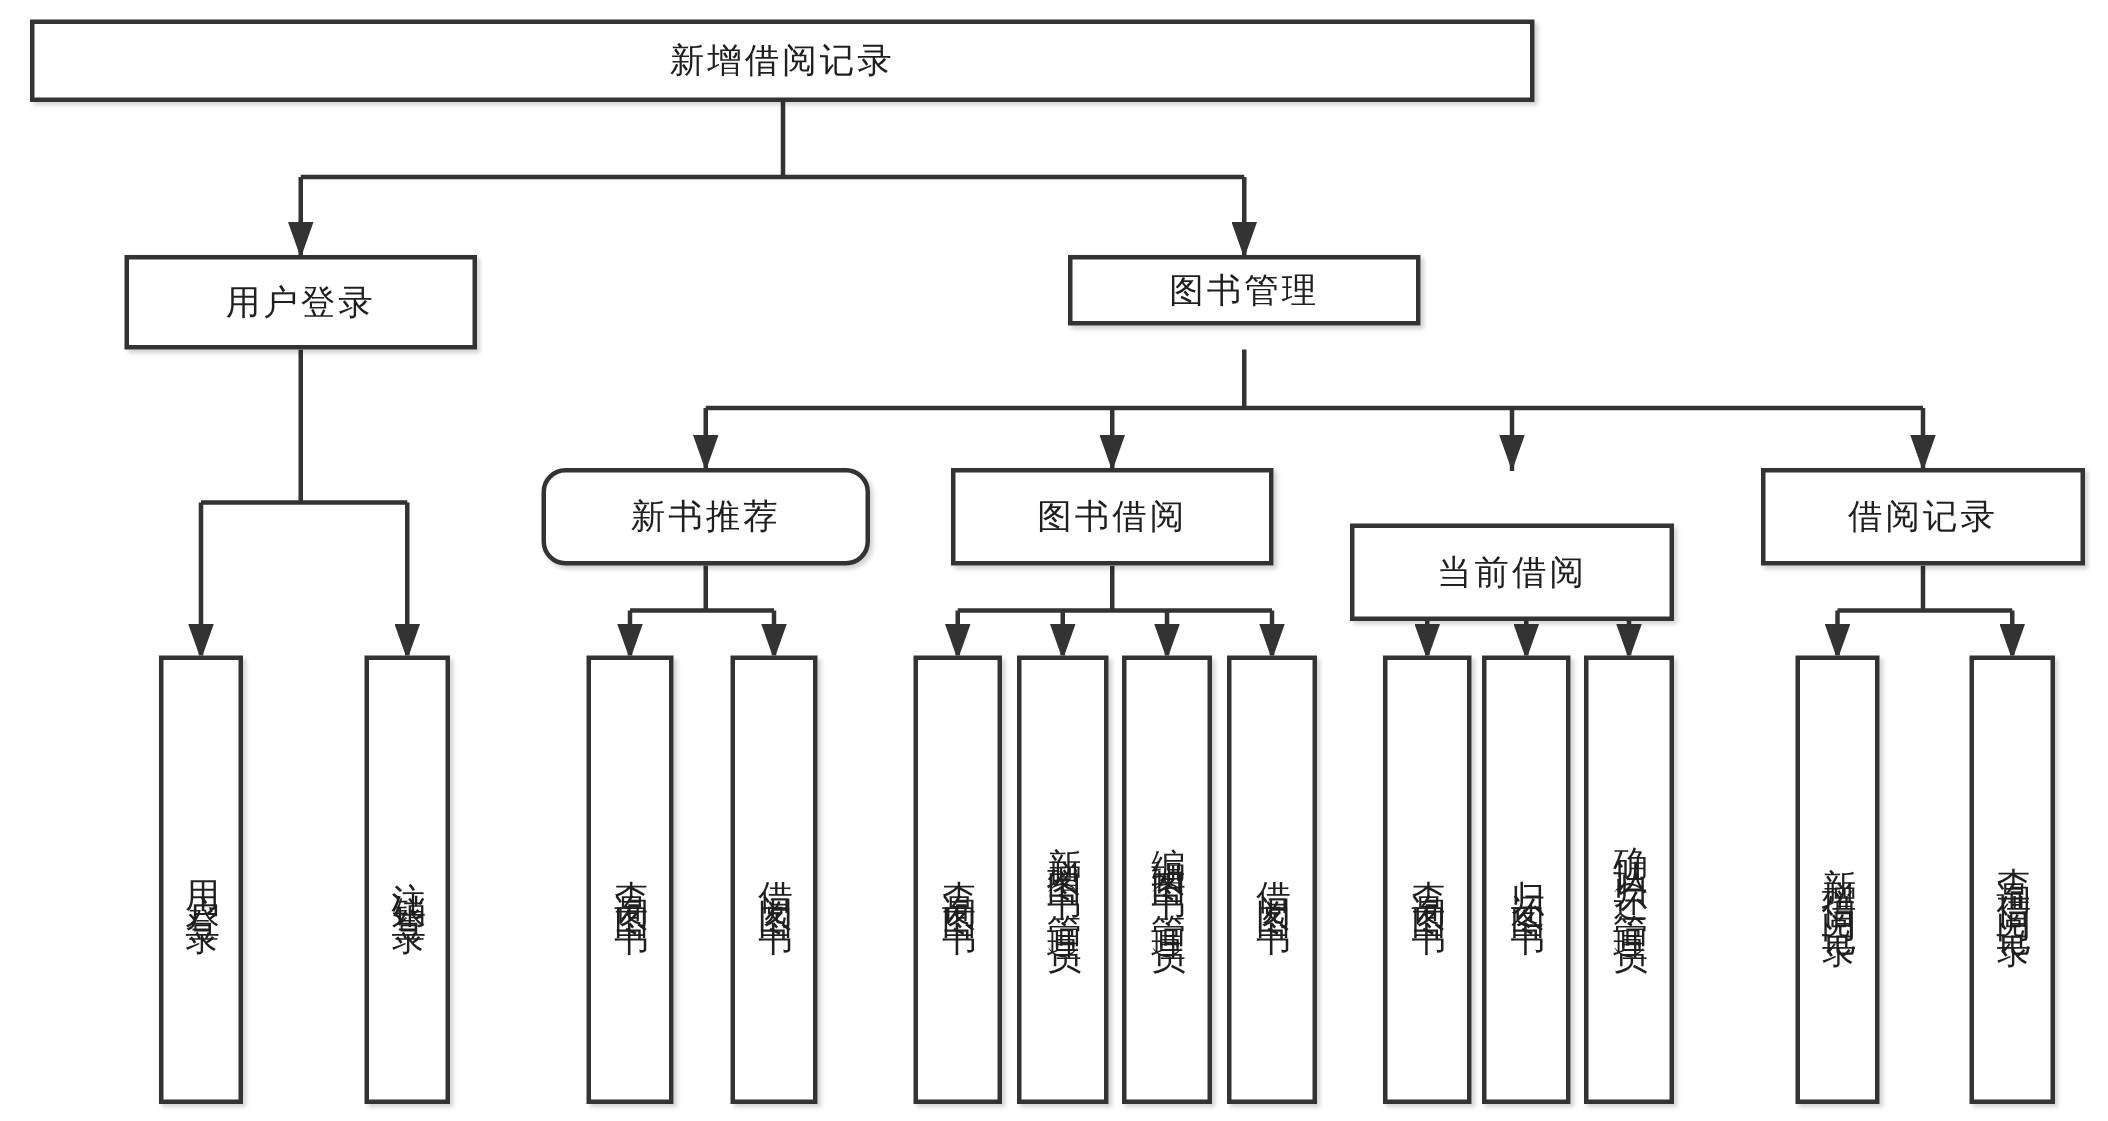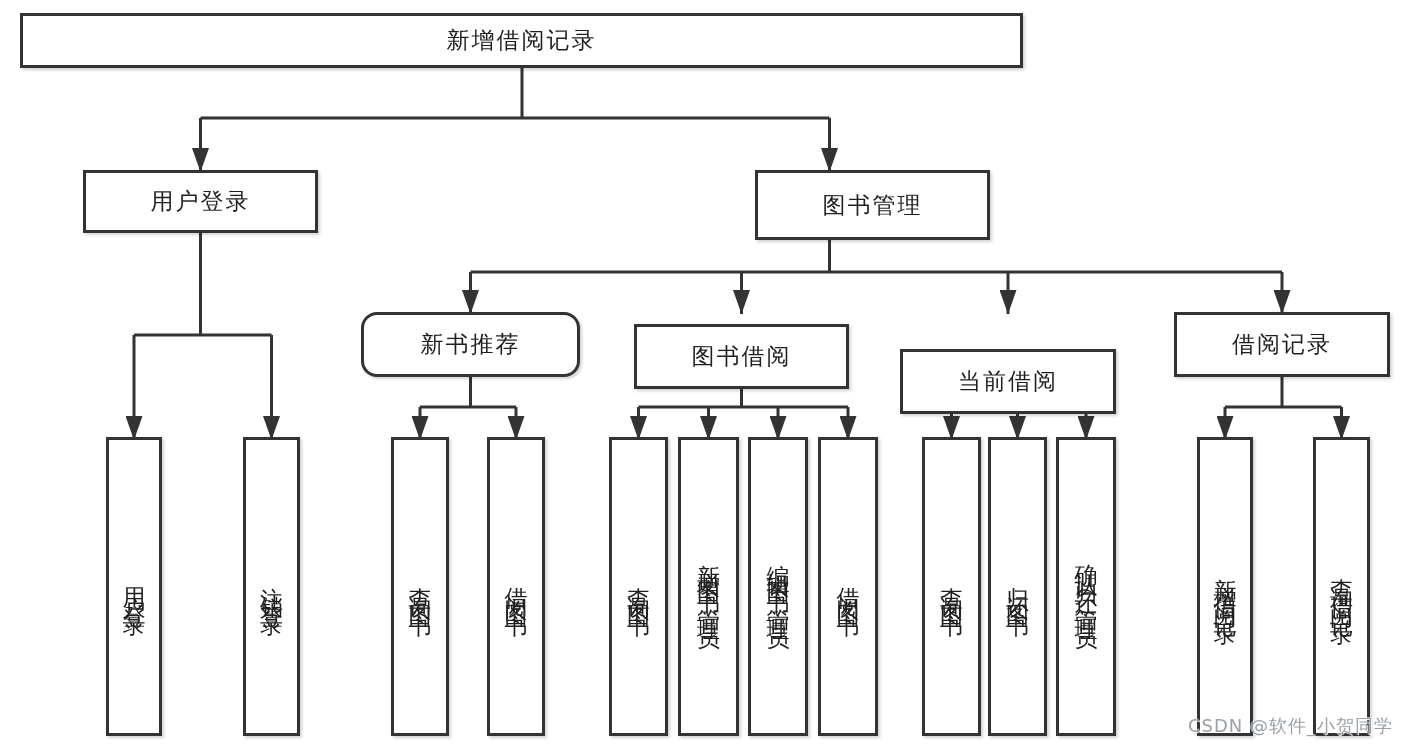--- a/index.html
+++ b/index.html
@@ -82,24 +82,24 @@
         <path d="M1282,377 V407 M1225,407 H1341.5"></path>
         <line x1="1225" y1="407" x2="1225" y2="440" marker-end="url(#ah)"></line>
         <line x1="1341.5" y1="407" x2="1341.5" y2="440" marker-end="url(#ah)"></line>
       </g>
     </g>
   </svg>
 
   <div class="node hbox" style="left:20px;top:13px;width:1003px;height:55px;">新增借阅记录</div>
 
   <div class="node hbox" style="left:83px;top:170px;width:235px;height:63px;">用户登录</div>
-  <div class="node hbox" style="left:712px;top:170px;width:235px;height:70px;margin-left:43px;">图书管理</div>
+  <div class="node hbox" style="left:712px;top:170px;width:235px;height:47px;">图书管理</div>
 
   <div class="node hbox" style="left:361px;top:312px;width:219px;height:65px;border-radius:16px;">新书推荐</div>
-  <div class="node hbox" style="left:634px;top:324px;width:215px;height:65px;">图书借阅</div>
+  <div class="node hbox" style="left:634px;top:312px;width:215px;height:65px;">图书借阅</div>
   <div class="node hbox" style="left:900px;top:312px;width:216px;height:65px;margin-top:37px;">当前借阅</div>
   <div class="node hbox" style="left:1174px;top:312px;width:216px;height:65px;">借阅记录</div>
 
   <div class="node vbox" style="left:106px;top:437px;width:56px;height:299px;">用户登录</div>
   <div class="node vbox" style="left:243px;top:437px;width:57px;height:299px;">注销登录</div>
 
   <div class="node vbox" style="left:391px;top:437px;width:58px;height:299px;">查询图书</div>
   <div class="node vbox" style="left:487px;top:437px;width:58px;height:299px;">借阅图书</div>
 
   <div class="node vbox" style="left:609px;top:437px;width:59px;height:299px;">查询图书</div>
@@ -107,15 +107,14 @@
   <div class="node vbox" style="left:748px;top:437px;width:60px;height:299px;">编辑图书（管理员）</div>
   <div class="node vbox" style="left:818px;top:437px;width:60px;height:299px;">借阅图书</div>
 
   <div class="node vbox" style="left:922px;top:437px;width:59px;height:299px;">查询图书</div>
   <div class="node vbox" style="left:988px;top:437px;width:59px;height:299px;">归还图书</div>
   <div class="node vbox" style="left:1056px;top:437px;width:60px;height:299px;">确认归还（管理员）</div>
 
   <div class="node vbox" style="left:1197px;top:437px;width:56px;height:299px;">新增借阅记录</div>
   <div class="node vbox" style="left:1313px;top:437px;width:57px;height:299px;">查询借阅记录</div>
 
-  <div class="watermark">CSDN @软件_小贺同学</div>
 
 </div>
 
 </body></html>

